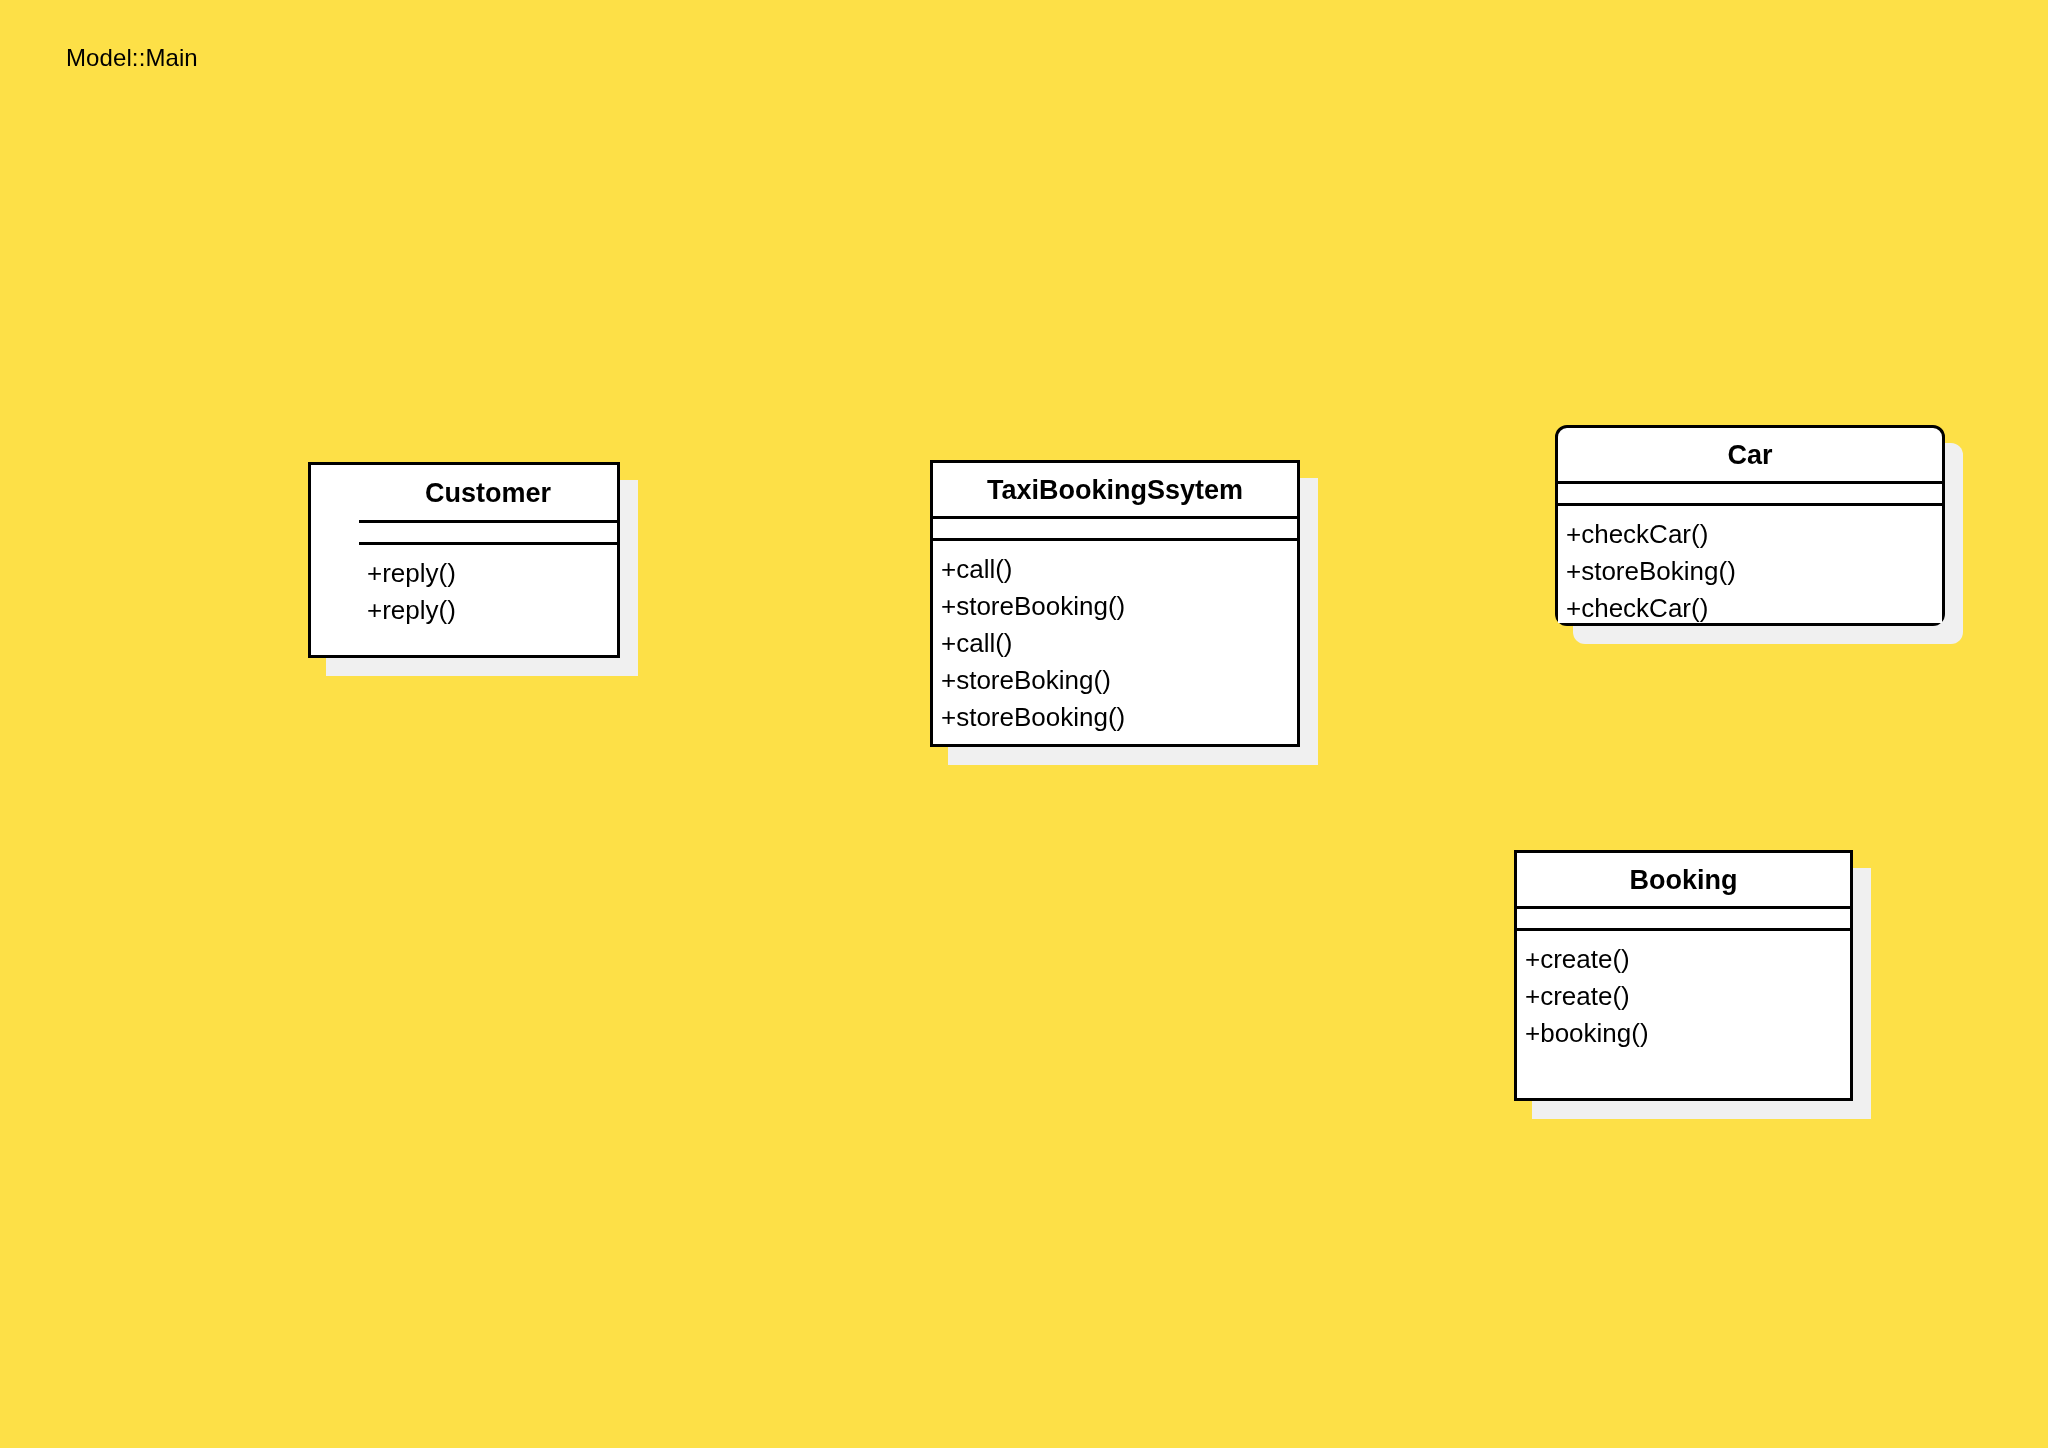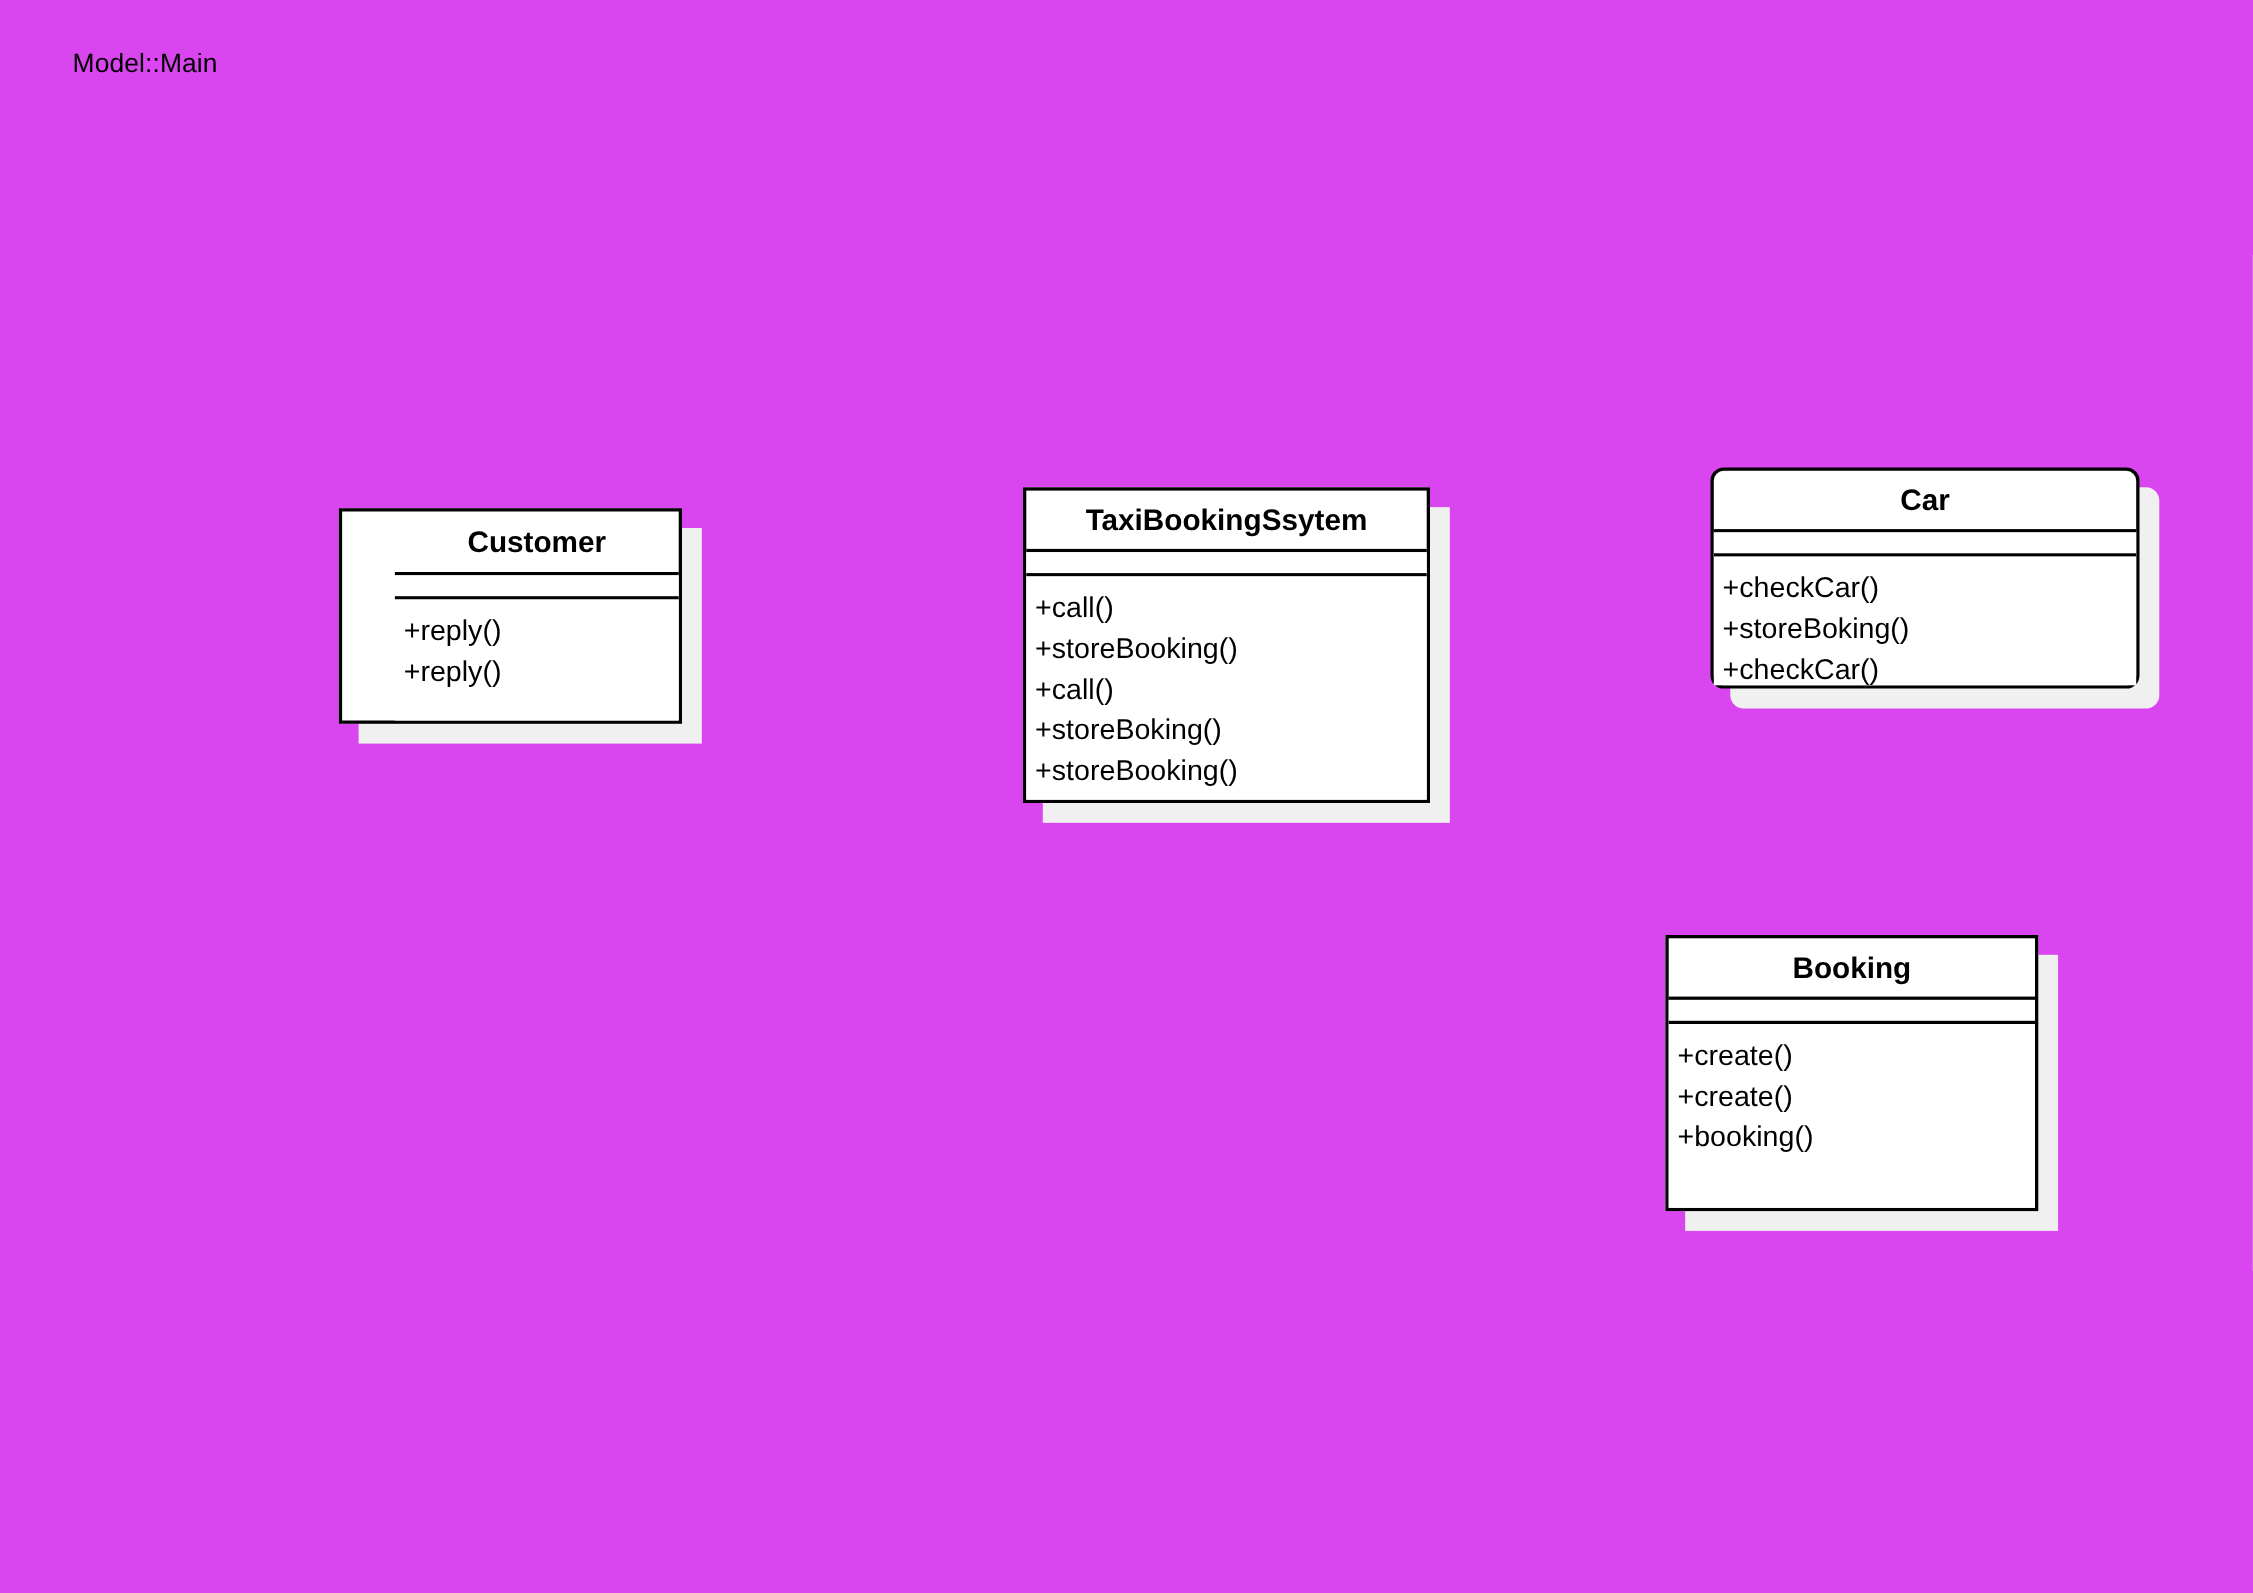--- a/index.html
+++ b/index.html
@@ -15,21 +15,21 @@
     overflow: hidden;
     font-family: "Liberation Sans", "DejaVu Sans", sans-serif;
     color: #000000;
   }
 
   #canvas {
     position: absolute;
     left: 0; top: 0;
     width: 2048px;
     height: 1448px;
-    background: #d946ef;
+    background: #fde047;
   }
 
   
   #diagram-title {
     position: absolute;
     left: 66px;
     top: 44px;
     font-size: 24px;
     font-weight: 400;
     line-height: 28px;
@@ -94,21 +94,21 @@
     color: #000000;
   }
 
   
   #class-customer {
     left: 308px;  top: 462px;  width: 312px;  height: 196px; padding-left: 48px;
   }
   #class-customer .uml-name { height: 58px; }
 
   #class-taxibookingssytem {
-    left: 930px;  top: 443px;  width: 370px;  height: 287px;
+    left: 930px;  top: 460px;  width: 370px;  height: 287px;
   }
   #class-taxibookingssytem .uml-name { height: 56px; }
 
   #class-car {
     left: 1555px; top: 425px;  width: 390px;  height: 201px; border-radius: 12px;
   }
   #class-car .uml-name { height: 56px; }
 
   #class-driver {
     left: 655px;  top: 832px;  width: 393px;  height: 254px;

